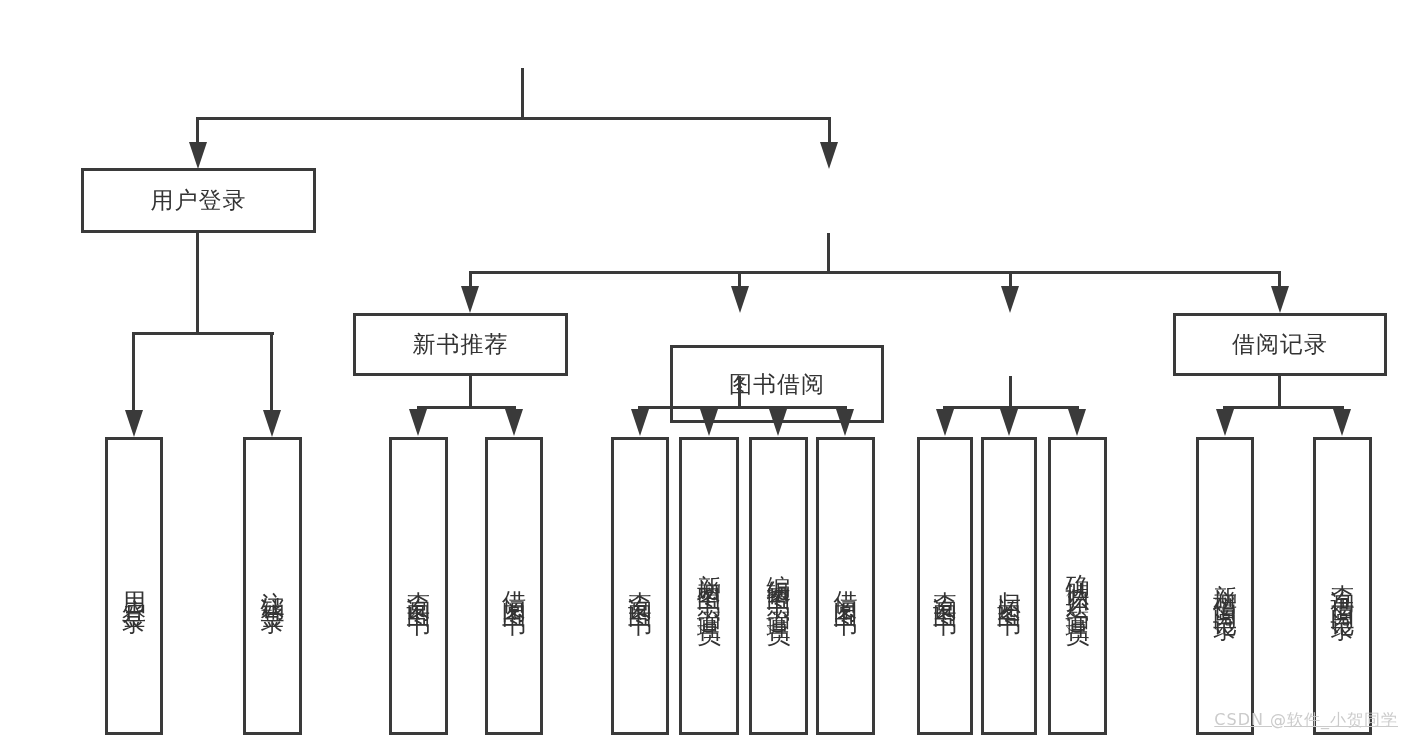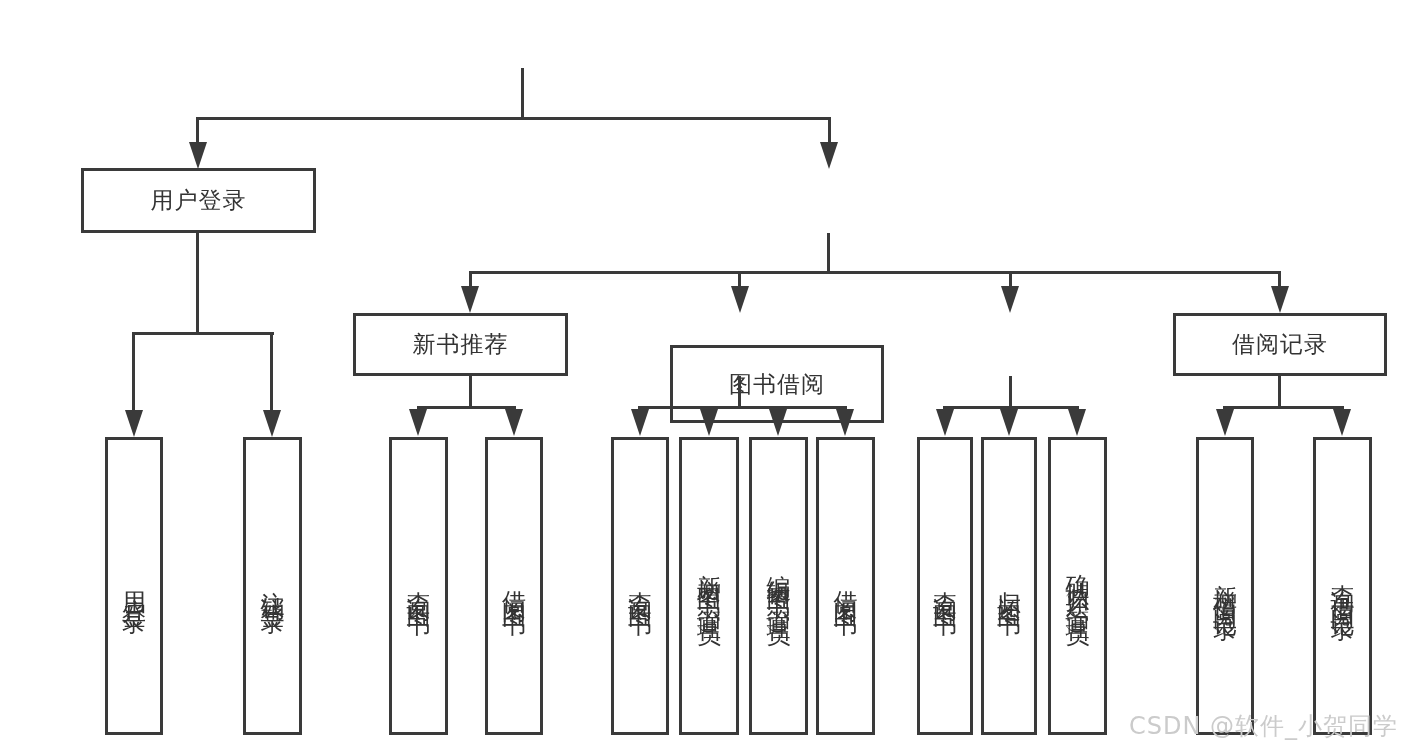--- a/index.html
+++ b/index.html
@@ -25,22 +25,22 @@
     letter-spacing:7px;line-height:1;white-space:nowrap;
   }
   .vl{position:absolute;width:3px;background:var(--line);}
   .hl{position:absolute;height:3px;background:var(--line);}
   .ah{
     position:absolute;width:0;height:0;
     border-left:9px solid transparent;border-right:9px solid transparent;
     border-top:27px solid var(--line);
   }
   .watermark{
-    position:absolute;right:7px;bottom:5px;font-size:24px;color:var(--wm);
-    letter-spacing:1px;z-index:5;white-space:nowrap;
+    position:absolute;right:7px;bottom:16px;font-size:16px;color:var(--wm);
+    letter-spacing:1px;z-index:5;white-space:nowrap;text-decoration:underline;
   }
 </style>
 </head>
 <body>
 
 <div class="canvas">
 
 
   <div class="box h" style="left:81px;top:168px;width:235px;height:65px;">
     <span>用户登录</span>

